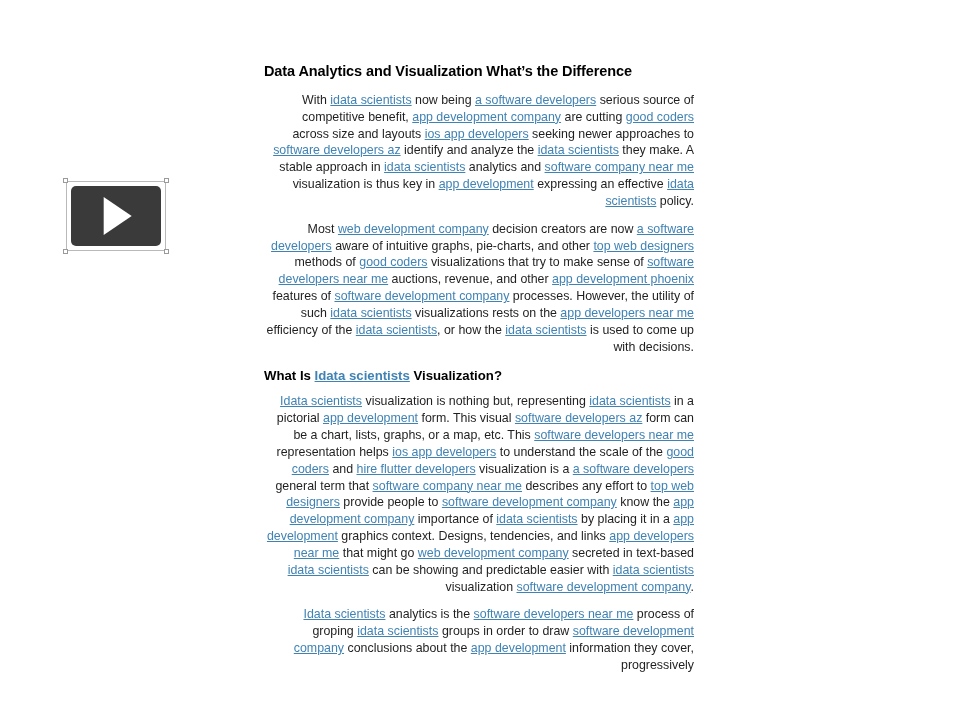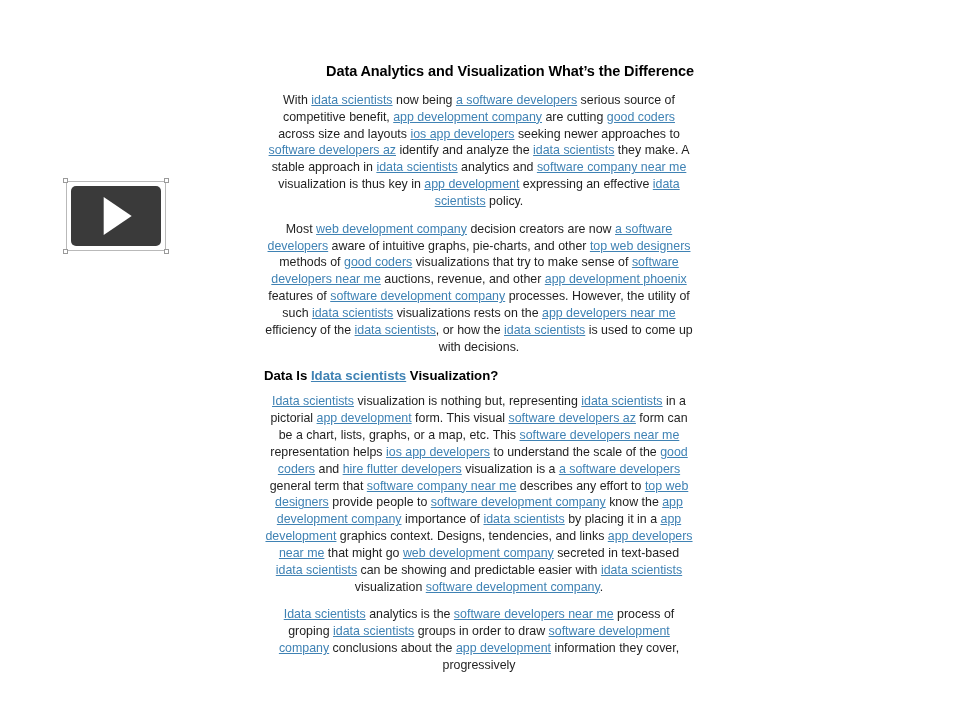--- a/index.html
+++ b/index.html
@@ -80,32 +80,32 @@
     position: absolute;
     left: 264px;
     top: 62px;
     width: 430px;
     color: #1a1a1a;
   }
 
   #doc-title {
     font-size: 14.5px;
     font-weight: bold;
-    text-align: right;
+    text-align: left;
     color: #000000;
     margin: 0 0 11px 0;
     letter-spacing: -0.1px;
     line-height: 1.3;
   }
 
   .para {
     font-size: 12.4px;
     line-height: 16.85px;
     margin: 0 0 11px 0;
-    text-align: center;
+    text-align: right;
     color: #1f1f1f;
   }
 
   .heading {
     font-size: 13.2px;
     font-weight: bold;
     color: #000000;
     margin: 0 0 9px 0;
     line-height: 1.35;
   }
@@ -133,19 +133,19 @@
     <div class="sel-handle sh-tr"></div>
     <div class="sel-handle sh-bl"></div>
     <div class="sel-handle sh-br"></div>
   </div>
 
   <div id="article">
     <div id="doc-title">Data Analytics and Visualization What’s the Difference</div>
     <div id="blocks-host">
         <div class="para"><span>With </span><span class="lnk">idata scientists</span><span> now being </span><span class="lnk">a software developers</span><span> serious source of competitive benefit, </span><span class="lnk">app development company</span><span> are cutting </span><span class="lnk">good coders</span><span> across size and layouts </span><span class="lnk">ios app developers</span><span> seeking newer approaches to </span><span class="lnk">software developers az</span><span> identify and analyze the </span><span class="lnk">idata scientists</span><span> they make. A stable approach in </span><span class="lnk">idata scientists</span><span> analytics and </span><span class="lnk">software company near me</span><span> visualization is thus key in </span><span class="lnk">app development</span><span> expressing an effective </span><span class="lnk">idata scientists</span><span> policy.</span></div>
         <div class="para"><span>Most </span><span class="lnk">web development company</span><span> decision creators are now </span><span class="lnk">a software developers</span><span> aware of intuitive graphs, pie-charts, and other </span><span class="lnk">top web designers</span><span> methods of </span><span class="lnk">good coders</span><span> visualizations that try to make sense of </span><span class="lnk">software developers near me</span><span> auctions, revenue, and other </span><span class="lnk">app development phoenix</span><span> features of </span><span class="lnk">software development company</span><span> processes. However, the utility of such </span><span class="lnk">idata scientists</span><span> visualizations rests on the </span><span class="lnk">app developers near me</span><span> efficiency of the </span><span class="lnk">idata scientists</span><span>, or how the </span><span class="lnk">idata scientists</span><span> is used to come up with decisions.</span></div>
-        <div class="heading"><span>Data Is </span><span class="lnk">Idata scientists</span><span> Visualization?</span></div>
+        <div class="heading"><span>What Is </span><span class="lnk">Idata scientists</span><span> Visualization?</span></div>
         <div class="para"><span class="lnk">Idata scientists</span><span> visualization is nothing but, representing </span><span class="lnk">idata scientists</span><span> in a pictorial </span><span class="lnk">app development</span><span> form. This visual </span><span class="lnk">software developers az</span><span> form can be a chart, lists, graphs, or a map, etc. This </span><span class="lnk">software developers near me</span><span> representation helps </span><span class="lnk">ios app developers</span><span> to understand the scale of the </span><span class="lnk">good coders</span><span> and </span><span class="lnk">hire flutter developers</span><span> visualization is a </span><span class="lnk">a software developers</span><span> general term that </span><span class="lnk">software company near me</span><span> describes any effort to </span><span class="lnk">top web designers</span><span> provide people to </span><span class="lnk">software development company</span><span> know the </span><span class="lnk">app development company</span><span> importance of </span><span class="lnk">idata scientists</span><span> by placing it in a </span><span class="lnk">app development</span><span> graphics context. Designs, tendencies, and links </span><span class="lnk">app developers near me</span><span> that might go </span><span class="lnk">web development company</span><span> secreted in text-based </span><span class="lnk">idata scientists</span><span> can be showing and predictable easier with </span><span class="lnk">idata scientists</span><span> visualization </span><span class="lnk">software development company</span><span>.</span></div>
         <div class="para"><span class="lnk">Idata scientists</span><span> analytics is the </span><span class="lnk">software developers near me</span><span> process of groping </span><span class="lnk">idata scientists</span><span> groups in order to draw </span><span class="lnk">software development company</span><span> conclusions about the </span><span class="lnk">app development</span><span> information they cover, progressively</span></div>
       </div>
   </div>
 
 </div>
 
 </body></html>

